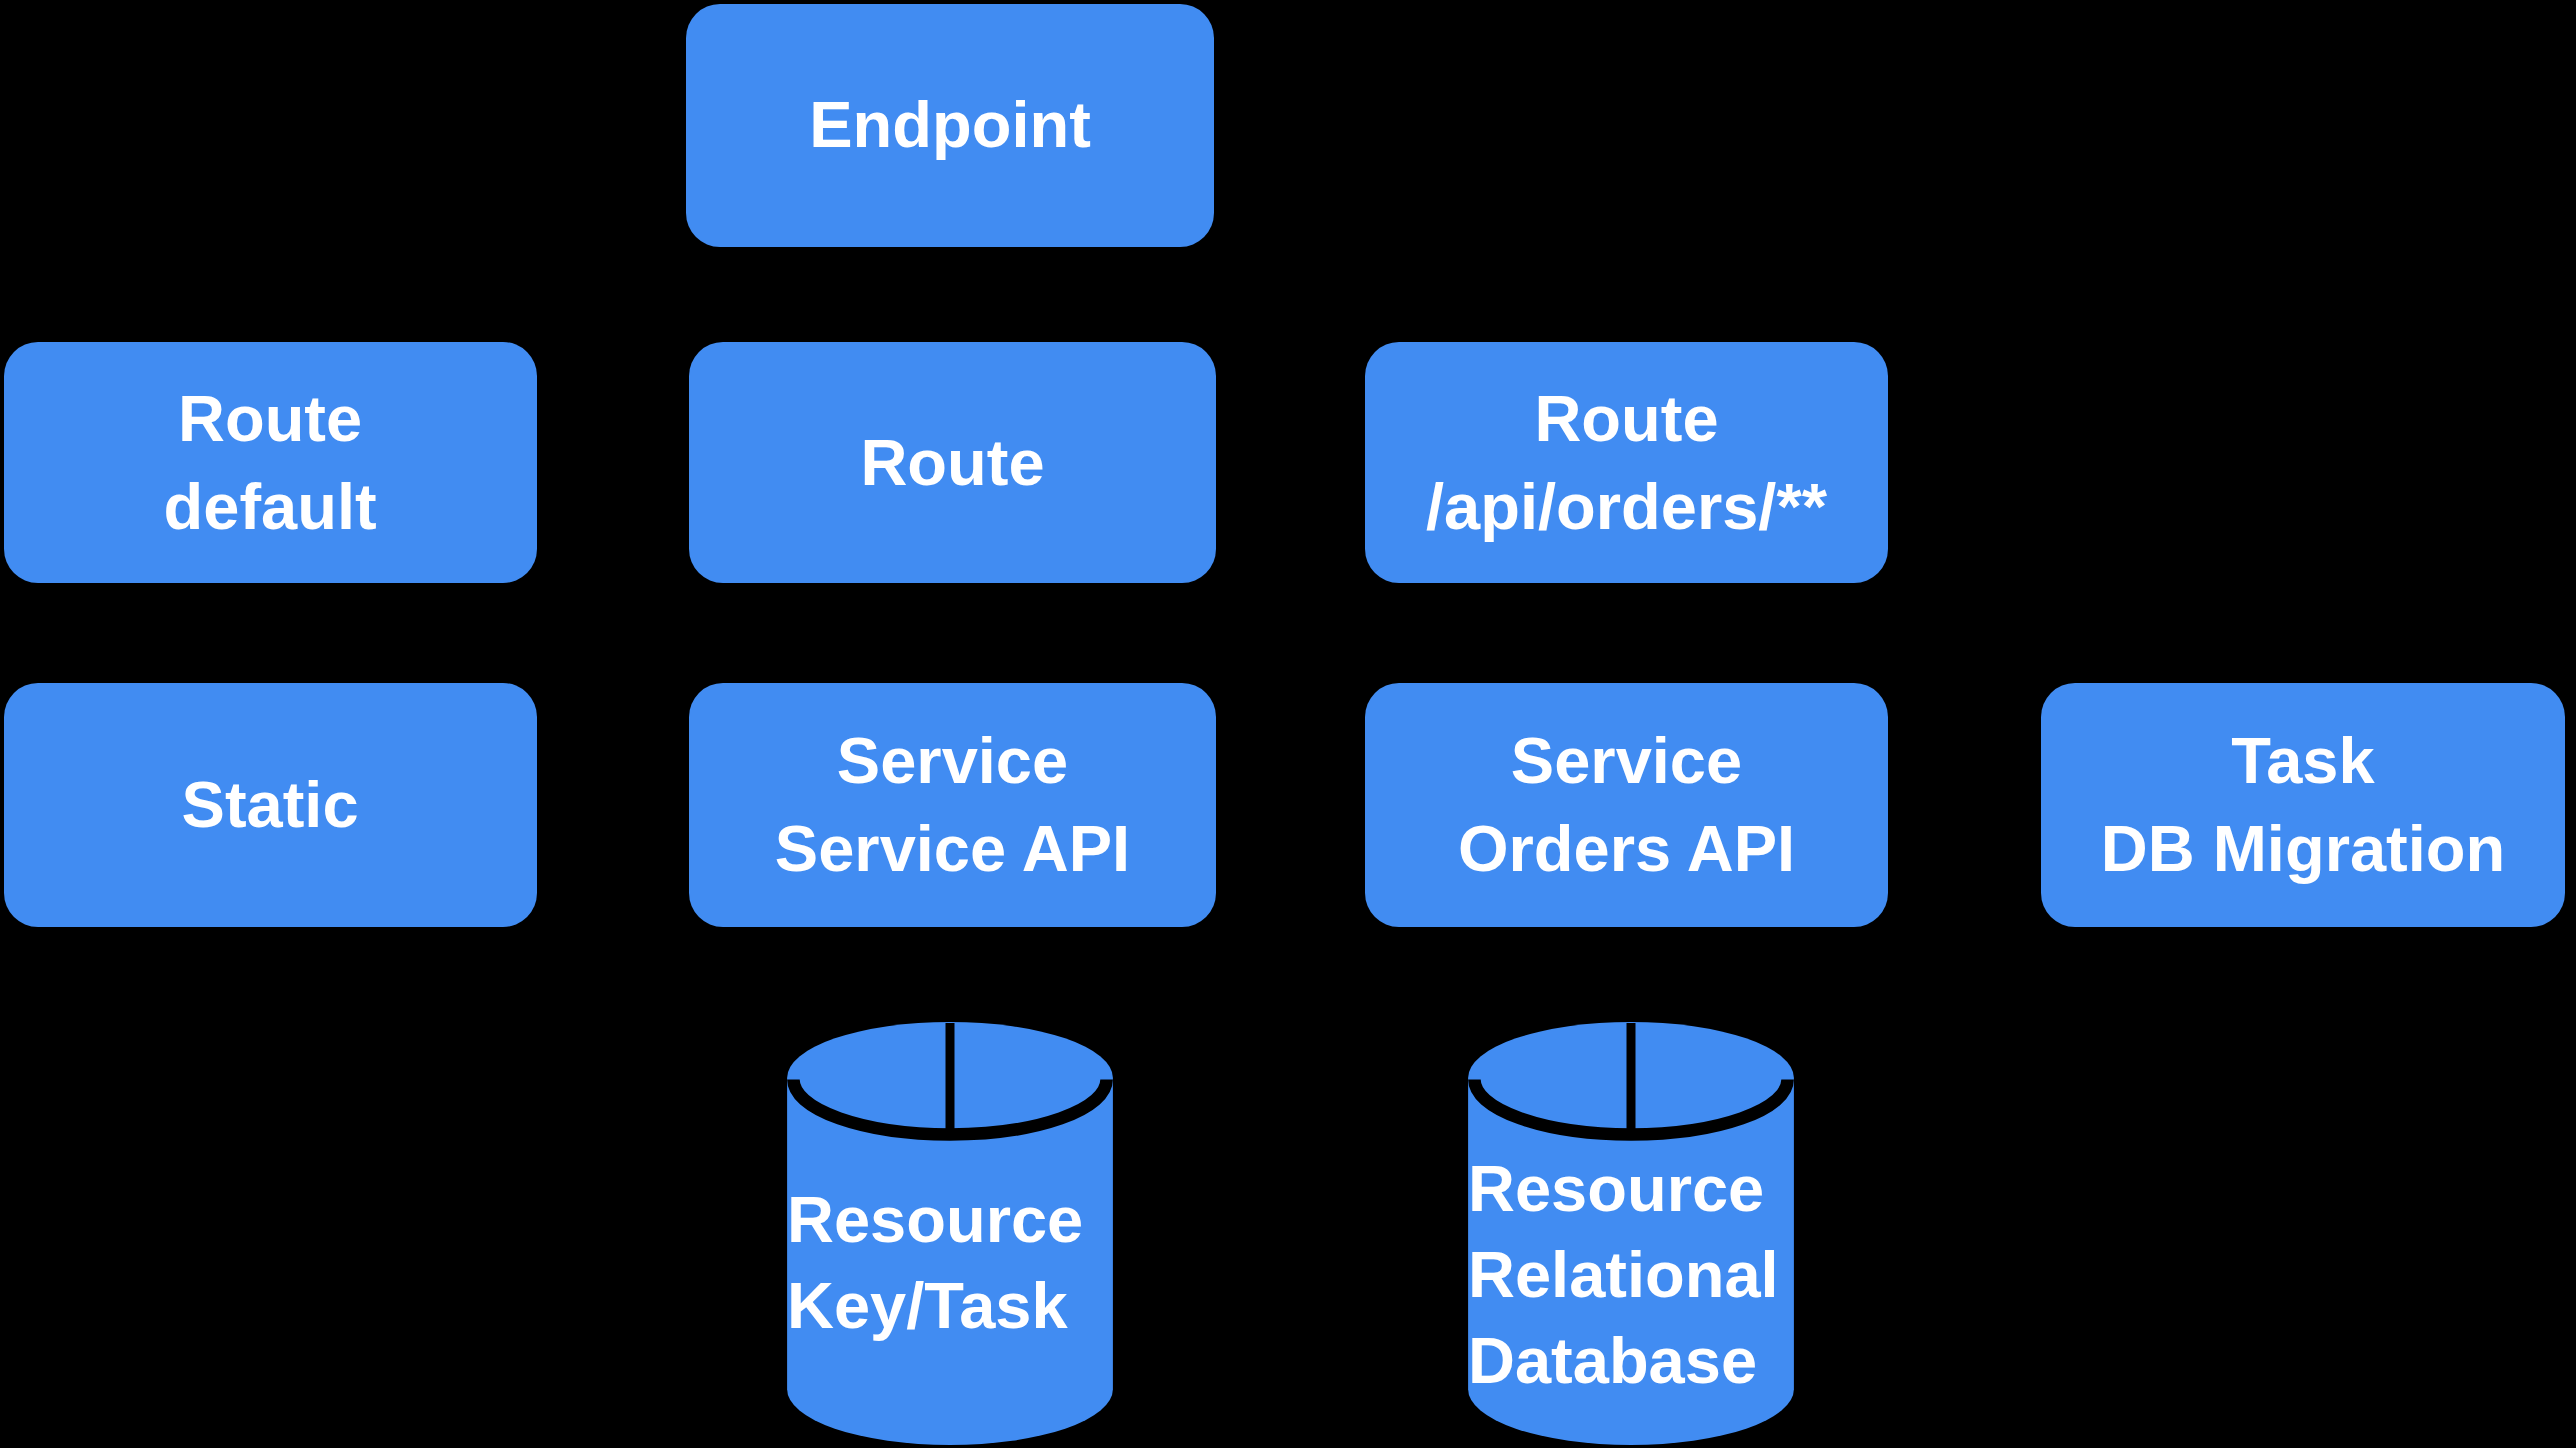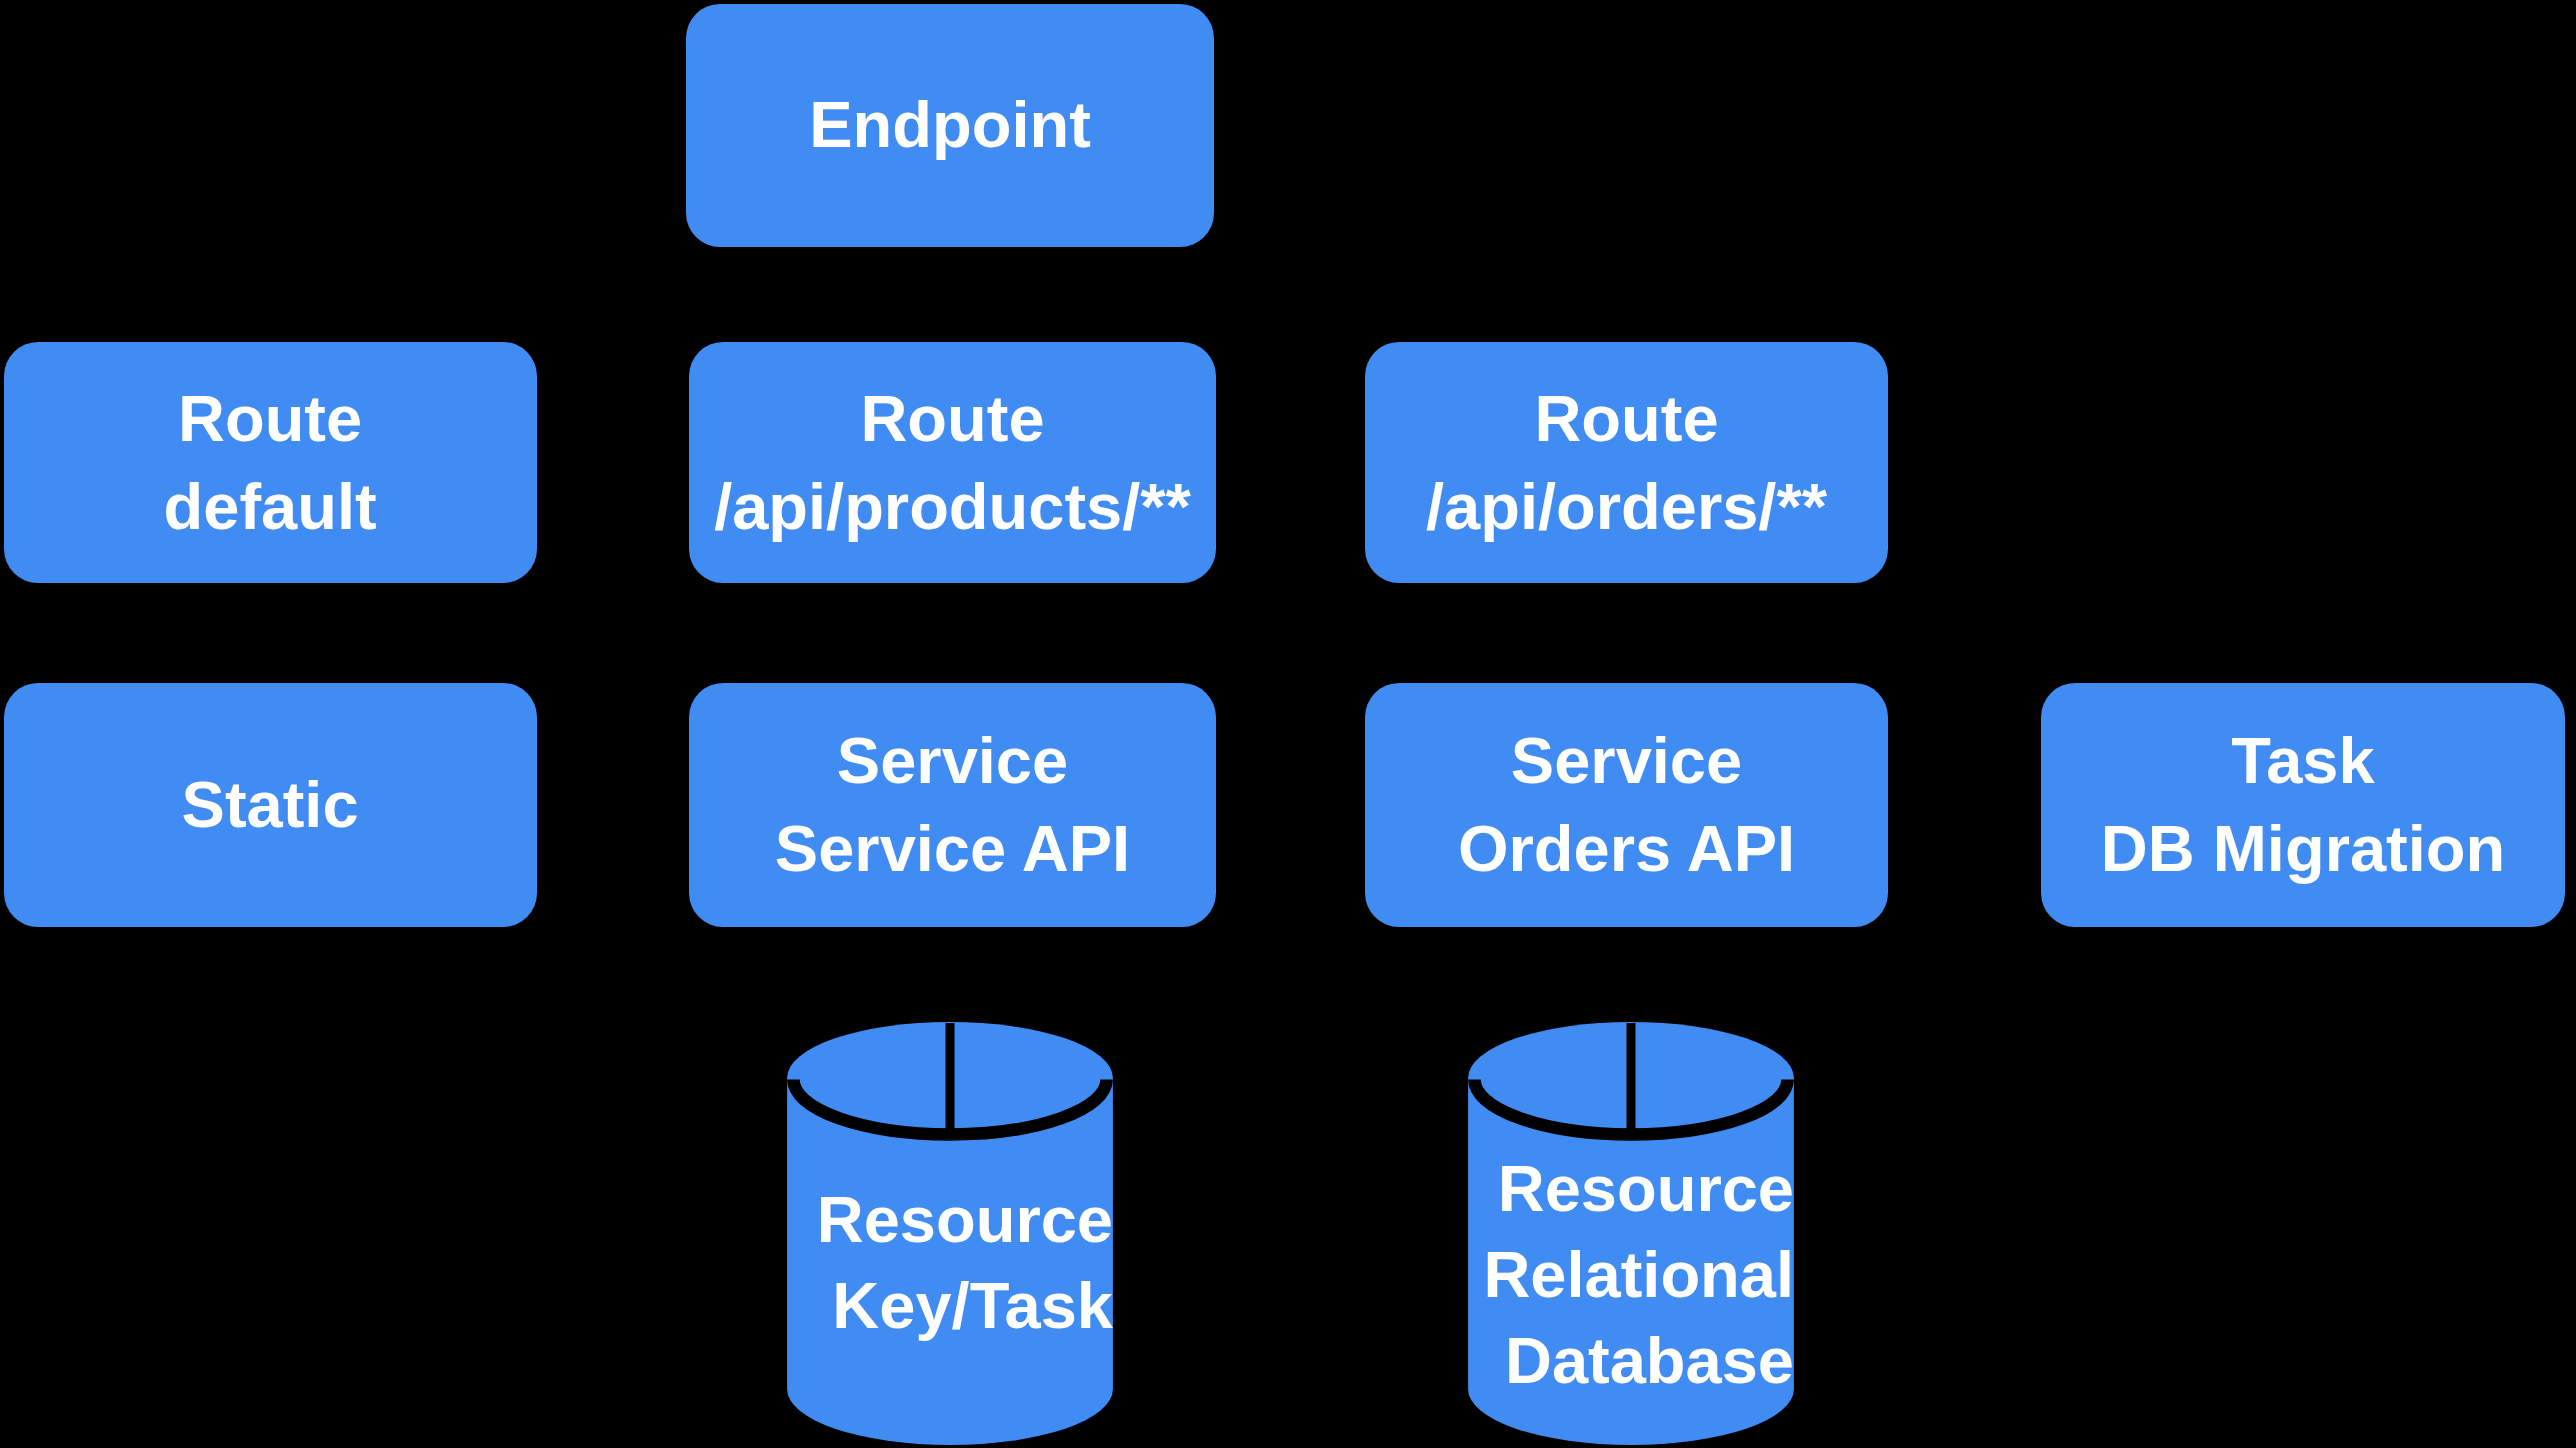--- a/index.html
+++ b/index.html
@@ -38,21 +38,21 @@
     left: 0;
     top: 0;
     width: 100%;
     height: 100%;
     display: block;
   }
   .cyl-label {
     position: absolute;
     left: 0;
     width: 100%;
-    text-align: right;
+    text-align: left;
     color: #ffffff;
     font-weight: bold;
     font-size: 65px;
     line-height: 86px;
   }
   
   #n-endpoint        { left: 686px;  top: 3.6px;    width: 528px; height: 243px; }
   #n-route-default   { left: 3.6px;    top: 342px;  width: 533px; height: 241px; }
   #n-route-products  { left: 689px;  top: 342px;  width: 527px; height: 241px; }
   #n-route-orders    { left: 1365px; top: 342px;  width: 523px; height: 241px; }
@@ -79,21 +79,20 @@
   <div class="node box" id="n-route-default">
     <div>
       <div>Route</div>
       <div>default</div>
     </div>
   </div>
 
   <div class="node box" id="n-route-products">
     <div>
       <div>Route</div>
-      <div>/api/products/**</div>
     </div>
   </div>
 
   <div class="node box" id="n-route-orders">
     <div>
       <div>Route</div>
       <div>/api/orders/**</div>
     </div>
   </div>
 

